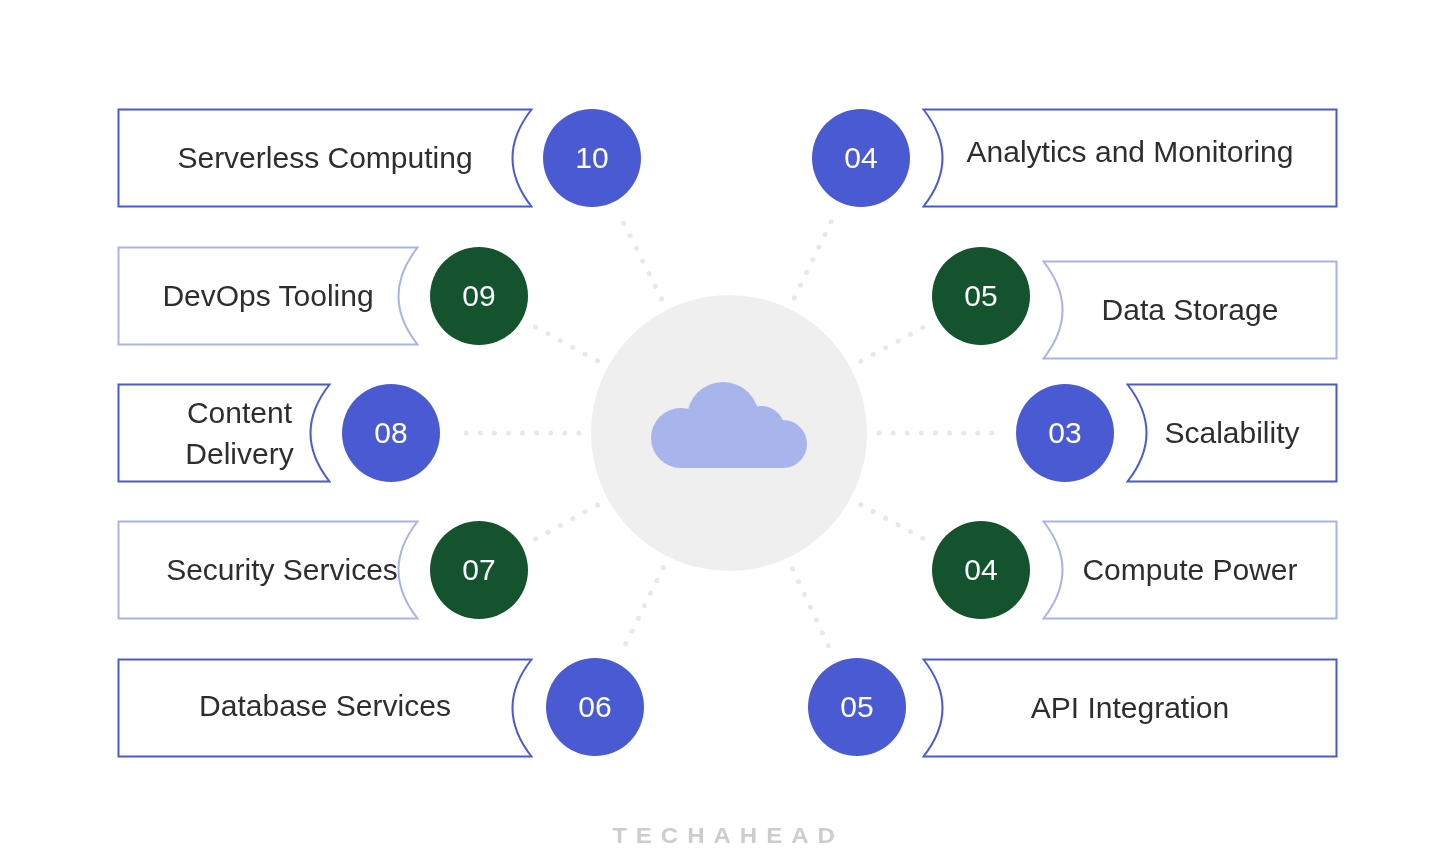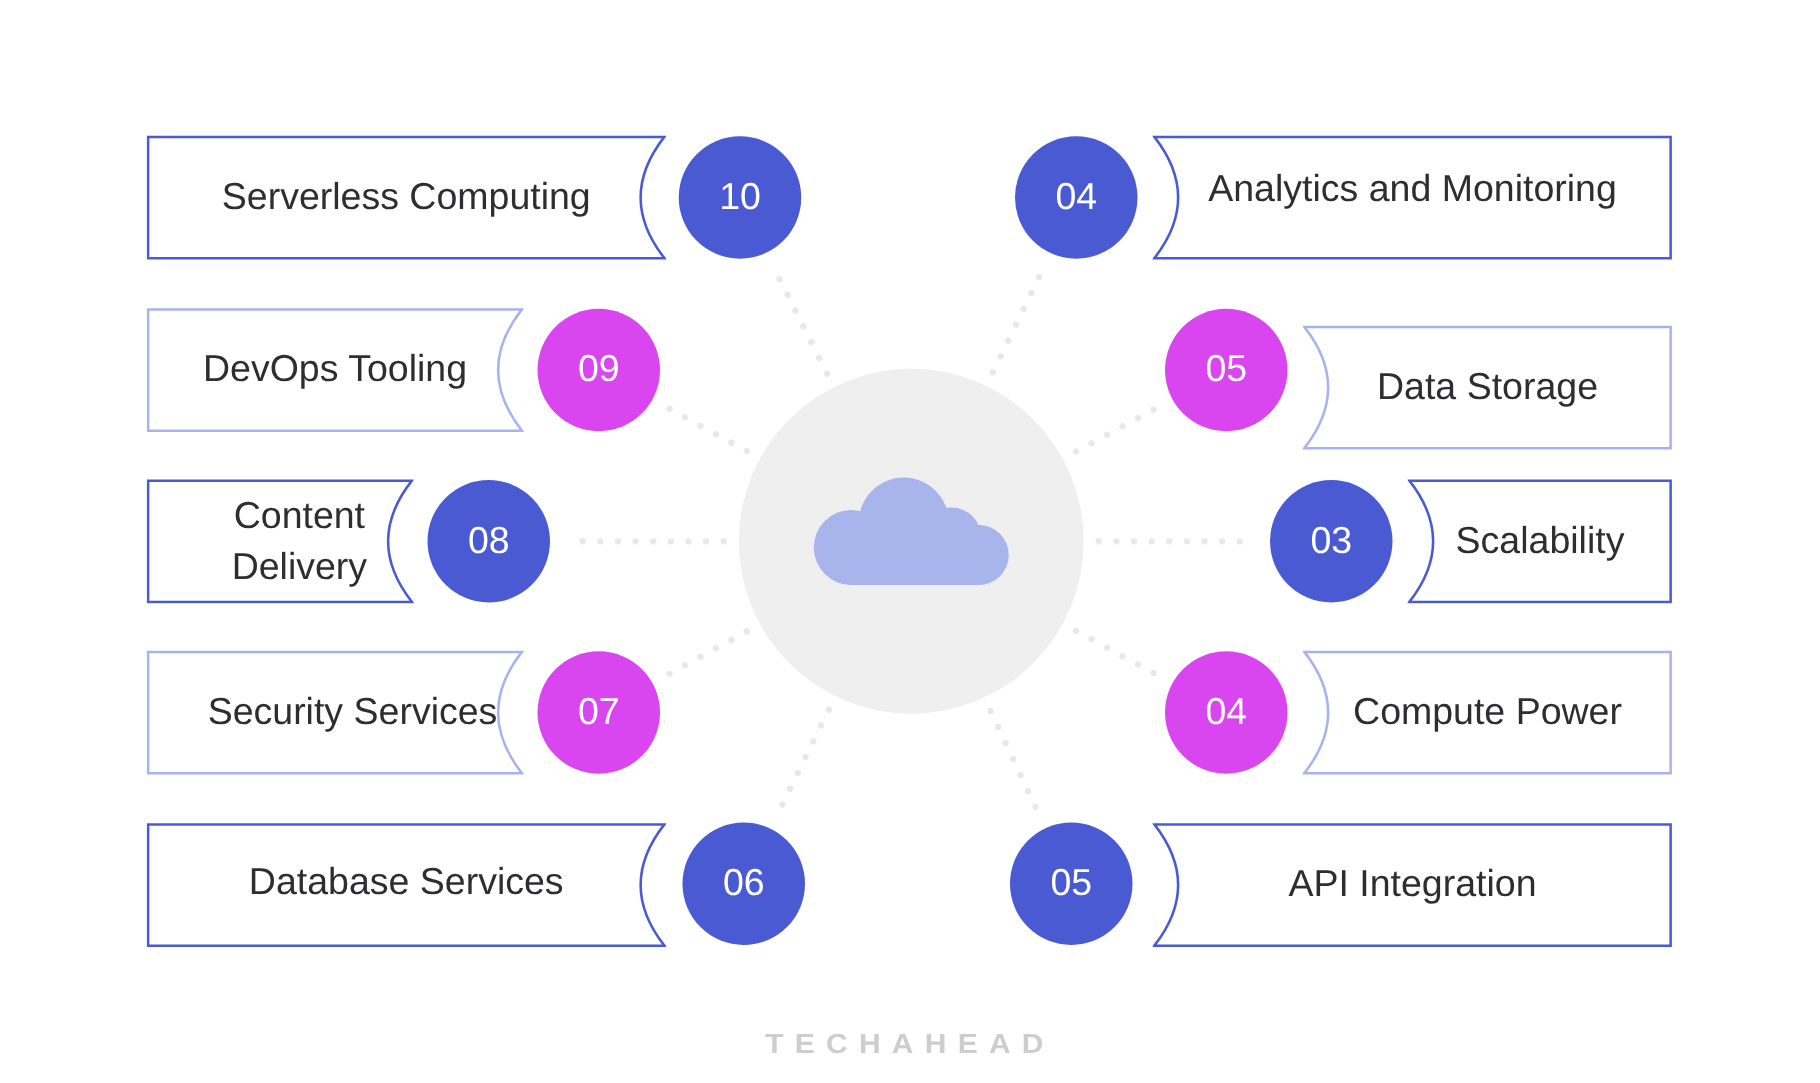--- a/index.html
+++ b/index.html
@@ -20,21 +20,21 @@
     font-size:30px;line-height:1.38;color:#2e2e30;
     padding:0 26px;box-sizing:border-box;
   }
   .num-circle{
     position:absolute;z-index:3;
     width:98px;height:98px;border-radius:50%;
     display:flex;align-items:center;justify-content:center;
     font-size:30px;color:#ffffff;
   }
   .num-circle.dark{background:#4a5ad2;}
-  .num-circle.light{background:#d946ef;color:#fbfcff;}
+  .num-circle.light{background:#14532d;color:#fbfcff;}
   .center-hub{
     position:absolute;z-index:2;
     left:591px;top:295px;width:276px;height:276px;
     border-radius:50%;background:#efeff0;
     display:flex;align-items:center;justify-content:center;
   }
   .center-hub svg{margin-top:-14px;}
   .watermark{
     position:absolute;left:0;top:822px;width:100%;
     text-align:center;

